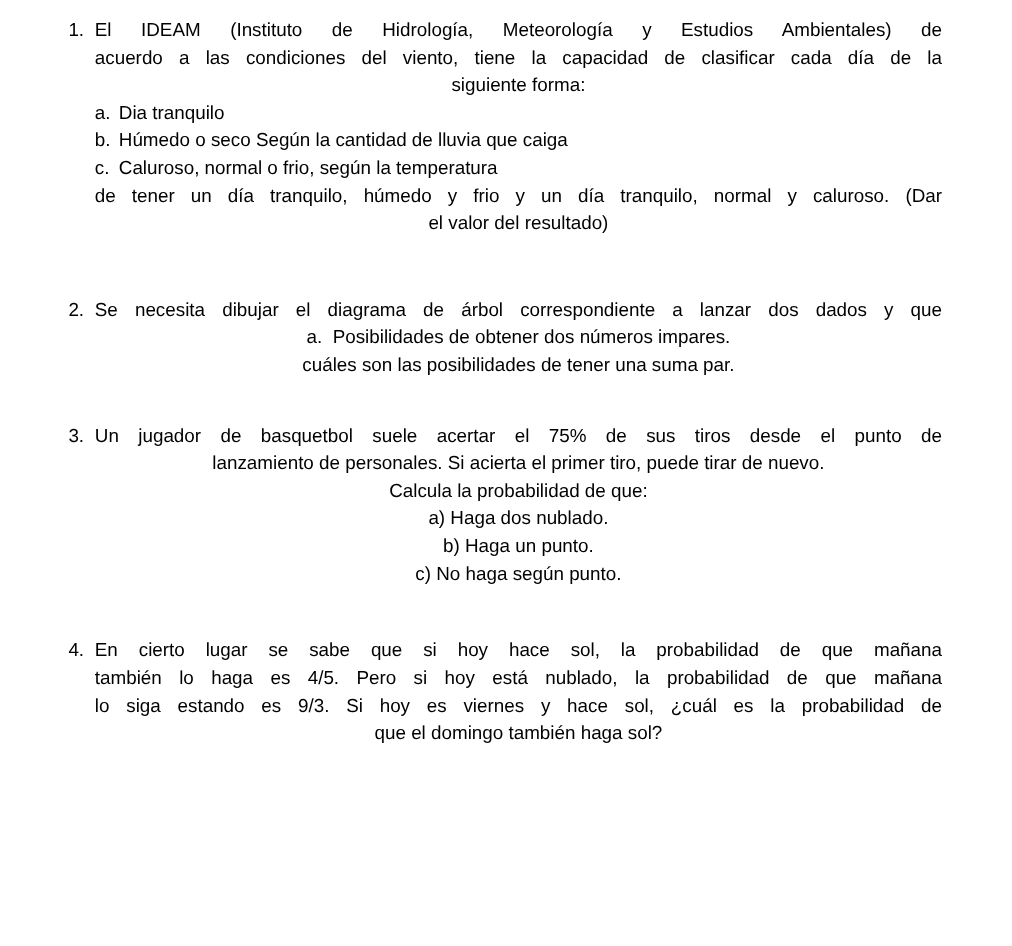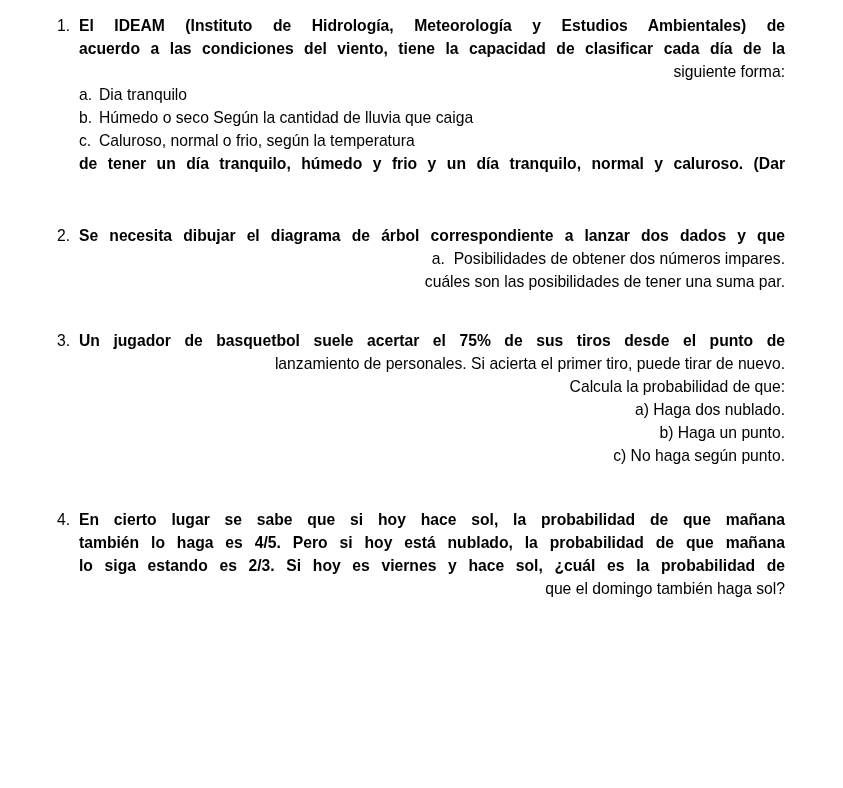--- a/index.html
+++ b/index.html
@@ -30,25 +30,24 @@
     width: 728px;
   }
   .num {
     flex: 0 0 22px;
     width: 22px;
   }
   .content {
     flex: 0 0 706px;
     width: 706px;
   }
-  .line { text-align: right; }
+  .line { text-align: center; }
   .line.j {
     text-align: justify;
     text-align-last: justify;
-    font-weight: bold;
   }
   .subline { display: flex; }
   .submark { flex: 0 0 20px; width: 20px; }
   .subtext { flex: 1 1 auto; }
   #item-2 { margin-top: 49px; }
   #item-3 { margin-top: 36px; }
   #item-4 { margin-top: 41px; }
 </style>
 </head>
 <body>
@@ -67,20 +66,21 @@
         </div>
         <div class="subline">
           <span class="submark">b.</span>
           <span class="subtext">Húmedo o seco Según la cantidad de lluvia que caiga</span>
         </div>
         <div class="subline">
           <span class="submark">c.</span>
           <span class="subtext">Caluroso, normal o frio, según la temperatura</span>
         </div>
         <div class="line j">de tener un día tranquilo, húmedo y frio y un día tranquilo, normal y caluroso. (Dar</div>
+        <div class="line">el valor del resultado)</div>
       </div>
   </div>
 
   <div class="item" id="item-2">
     <div class="num">2.</div>
     <div class="content">
         <div class="line j">Se necesita dibujar el diagrama de árbol correspondiente a lanzar dos dados y que</div>
         <div class="line">a.&nbsp; Posibilidades de obtener dos números impares.</div>
         <div class="line">cuáles son las posibilidades de tener una suma par.</div>
       </div>
@@ -96,18 +96,18 @@
         <div class="line">b) Haga un punto.</div>
         <div class="line">c) No haga según punto.</div>
       </div>
   </div>
 
   <div class="item" id="item-4">
     <div class="num">4.</div>
     <div class="content">
         <div class="line j">En cierto lugar se sabe que si hoy hace sol, la probabilidad de que mañana</div>
         <div class="line j">también lo haga es 4/5. Pero si hoy está nublado, la probabilidad de que mañana</div>
-        <div class="line j">lo siga estando es 2/3. Si hoy es viernes y hace sol, ¿cuál es la probabilidad de</div>
+        <div class="line j">lo siga estando es 9/3. Si hoy es viernes y hace sol, ¿cuál es la probabilidad de</div>
         <div class="line">que el domingo también haga sol?</div>
       </div>
   </div>
 
 </div>
 
 </body></html>

